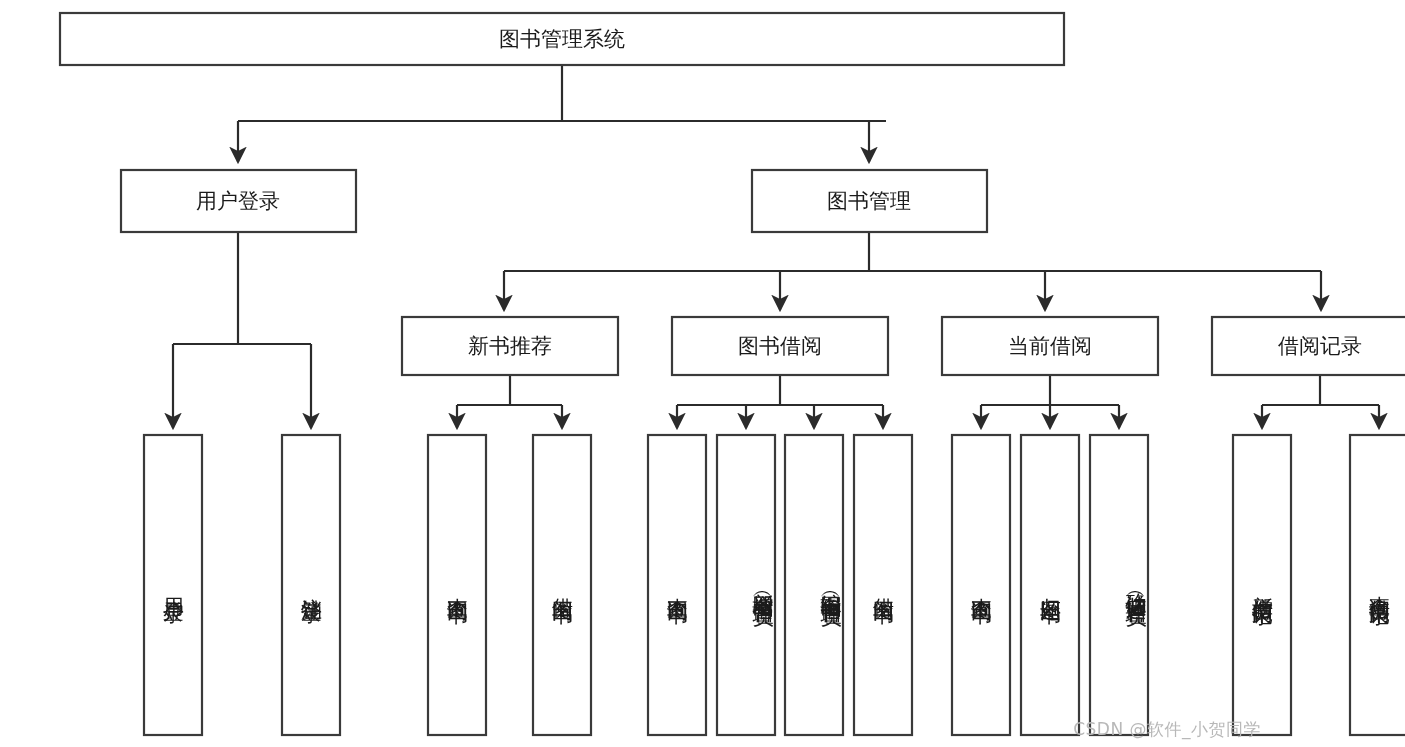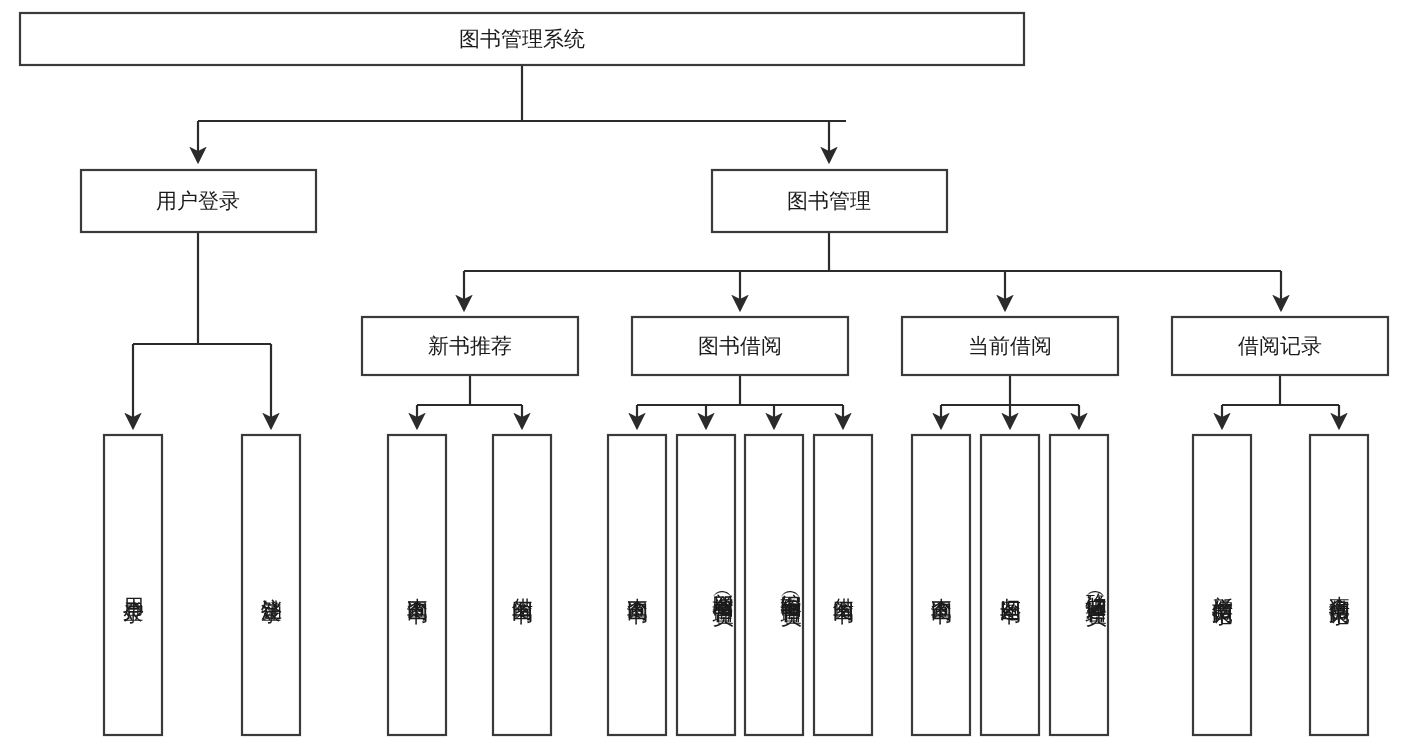--- a/index.html
+++ b/index.html
@@ -11,20 +11,21 @@
     width: 1405px;
     height: 747px;
     font-family: "DejaVu Sans", "Liberation Sans", sans-serif;
     overflow: hidden;
   }
   #diagram-root {
     position: relative;
     width: 1233px;
     height: 747px;
     background: #ffffff;
+    margin-left: 40px;
   }
   svg.flow {
     position: absolute;
     left: 0;
     top: 0;
     width: 1405px;
     height: 747px;
   }
   .node-box {
     fill: #ffffff;
@@ -219,13 +220,14 @@
   <div class="leaf-label-wrap" style="left:608px; top:435px; width:58px; height:300px;">查询图书</div>
   <div class="leaf-label-wrap" style="left:677px; top:435px; width:58px; height:300px; align-items:flex-start;">新增图书（管理员）</div>
   <div class="leaf-label-wrap" style="left:745px; top:435px; width:58px; height:300px; align-items:flex-start;">编辑图书（管理员）</div>
   <div class="leaf-label-wrap" style="left:814px; top:435px; width:58px; height:300px;">借阅图书</div>
   <div class="leaf-label-wrap" style="left:912px; top:435px; width:58px; height:300px;">查询图书</div>
   <div class="leaf-label-wrap" style="left:981px; top:435px; width:58px; height:300px;">归还图书</div>
   <div class="leaf-label-wrap" style="left:1050px; top:435px; width:58px; height:300px; align-items:flex-start;">确认归还（管理员）</div>
   <div class="leaf-label-wrap" style="left:1193px; top:435px; width:58px; height:300px;">新增借阅记录</div>
   <div class="leaf-label-wrap" style="left:1310px; top:435px; width:58px; height:300px;">查询借阅记录</div>
 
+  <div class="watermark">CSDN @软件_小贺同学</div>
 </div>
 
 </body></html>

